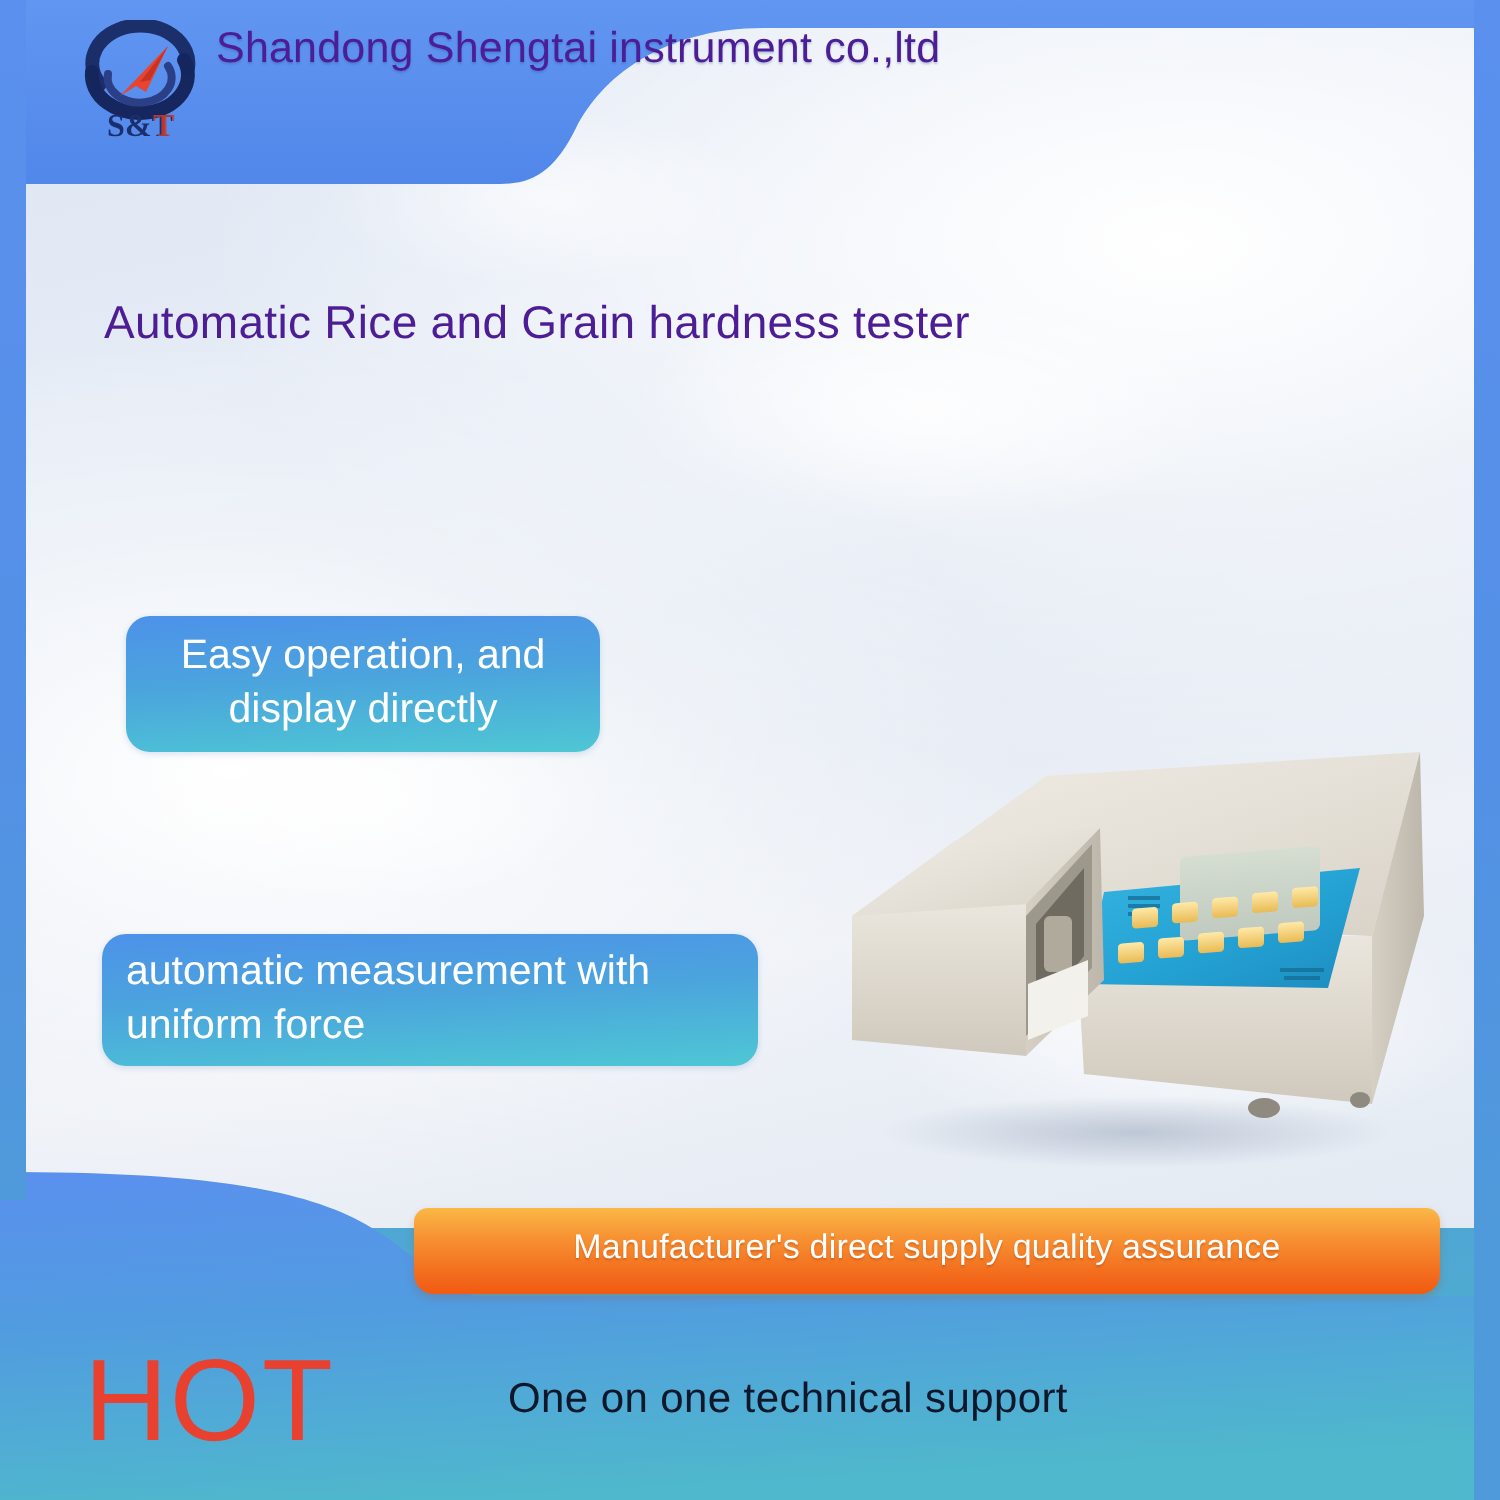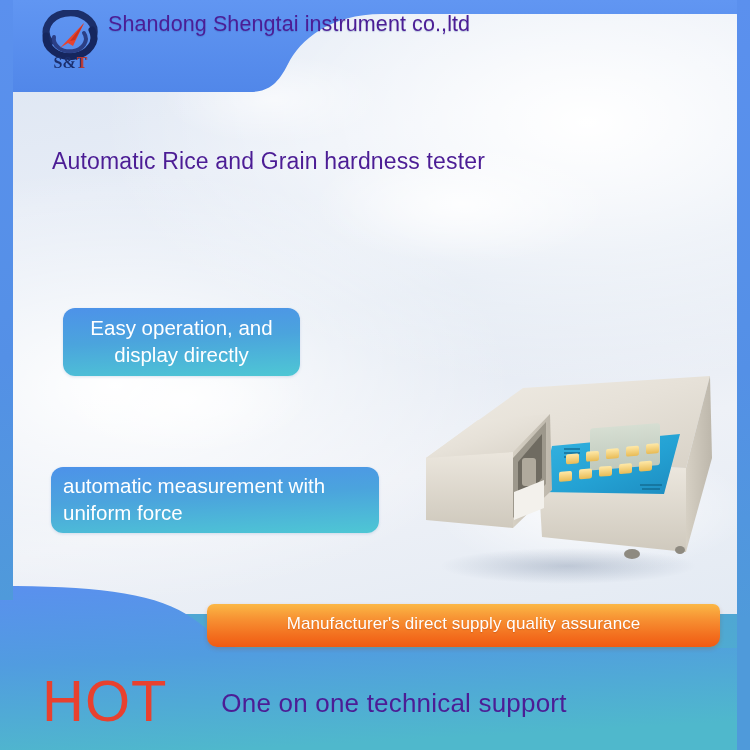--- a/index.html
+++ b/index.html
@@ -155,22 +155,22 @@
     font-size:58px;
     color:#e8412f;
     letter-spacing:1px;
     z-index:8;
     margin-top:29px;
   }
   .support {
     position:absolute;
     left:0; right:0; top:688px;
     text-align:center;
-    color:#4c1d95;
-    font-size:26px;
+    color:#0f172a;
+    font-size:21px;
     letter-spacing:.2px;
     z-index:8;
     padding-left:38px;
   }
 </style>
 </head>
 <body>
 
 <div id="stage">
 

